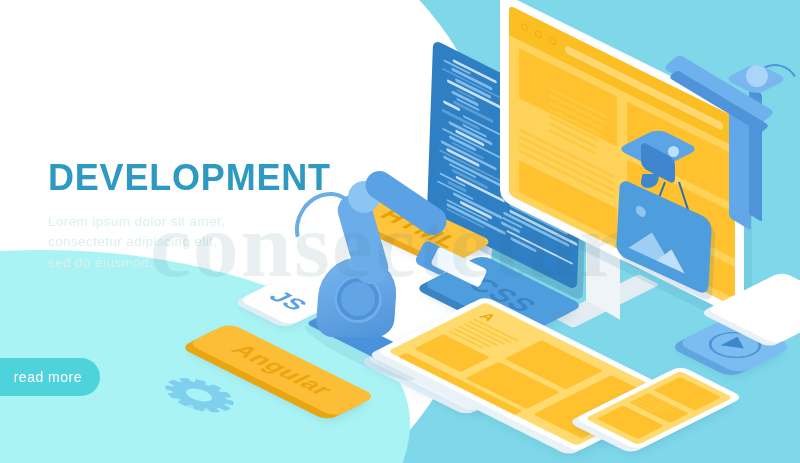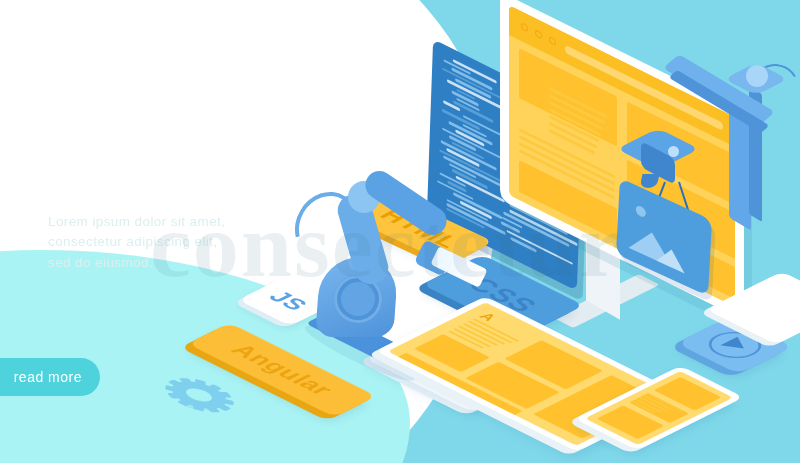--- a/index.html
+++ b/index.html
@@ -230,20 +230,21 @@
 
 <div id="stage">
 
   <div class="bg-base"></div>
   <div class="blob-pale"></div>
   <div class="blob-white"></div>
   <div class="blob-white2"></div>
   <div class="blob-pale2"></div>
 
 
+  <div class="h-dev">DEVELOPMENT</div>
   <div class="lorem">Lorem ipsum dolor sit amet, consectetur adipiscing elit, sed do eiusmod.</div>
   <div class="read-more">read more</div>
 
   <div class="scene">
 
     <div class="code-mon" id="code-mon">
         <div class="bar w" style="top: 10px; left: 20px; width: 44.2826px;"></div>
         <div class="bar" style="top: 14.6px; left: 11px; width: 27.1748px;"></div>
         <div class="bar" style="top: 19.2px; left: 19px; width: 41.3447px;"></div>
         <div class="bar dim" style="top: 23.8px; left: 10px; width: 61.459px;"></div>

